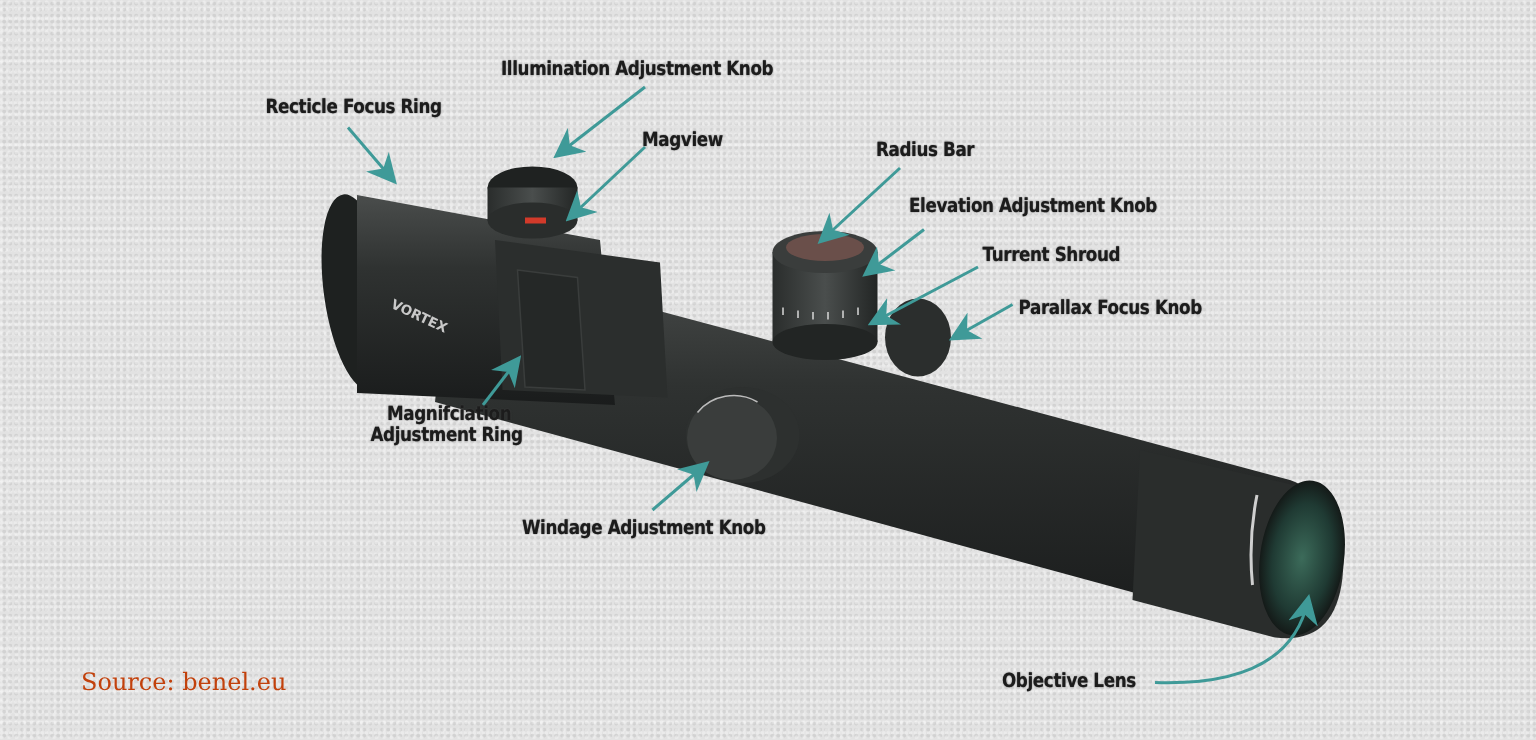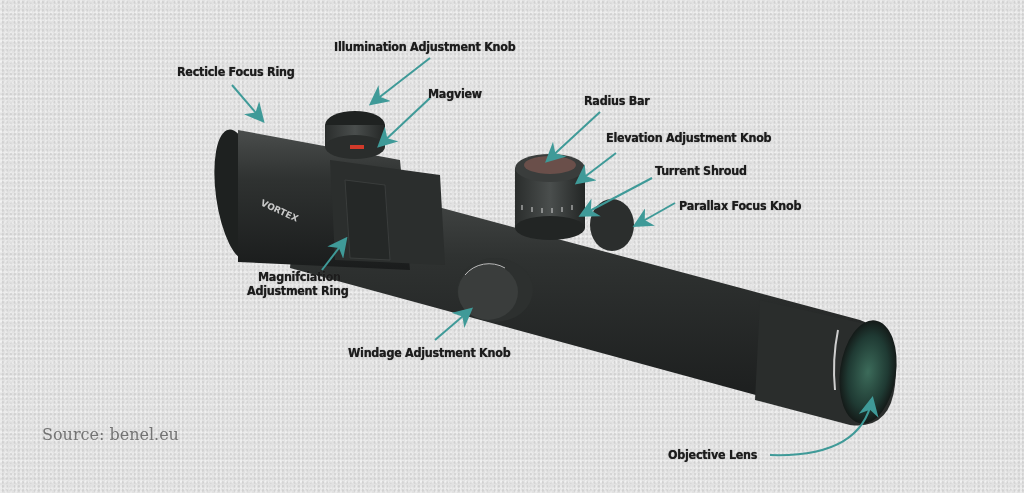--- a/index.html
+++ b/index.html
@@ -24,23 +24,23 @@
     font-size:13px;
     color:#1c1c1c;
     letter-spacing:-0.3px;
     transform:scaleX(0.86);
     transform-origin:left center;
     white-space:nowrap;
     line-height:14px;
     text-shadow:0 0 1px #444;
   }
   .source {
-    position:absolute; left:42px; top:425px;
+    position:absolute; left:42px; top:445px;
     font-family:"DejaVu Serif", serif;
-    font-size:16px; color:#737373;
+    font-size:16px; color:#c2410c;padding-left:12px;
   }
 </style>
 </head>
 <body>
 
 <div class="bg-noise"></div>
 
 <svg class="scope" width="1024" height="493" viewBox="0 0 1024 493">
   <defs>
     <linearGradient id="tube" x1="0" y1="0" x2="0" y2="1">

